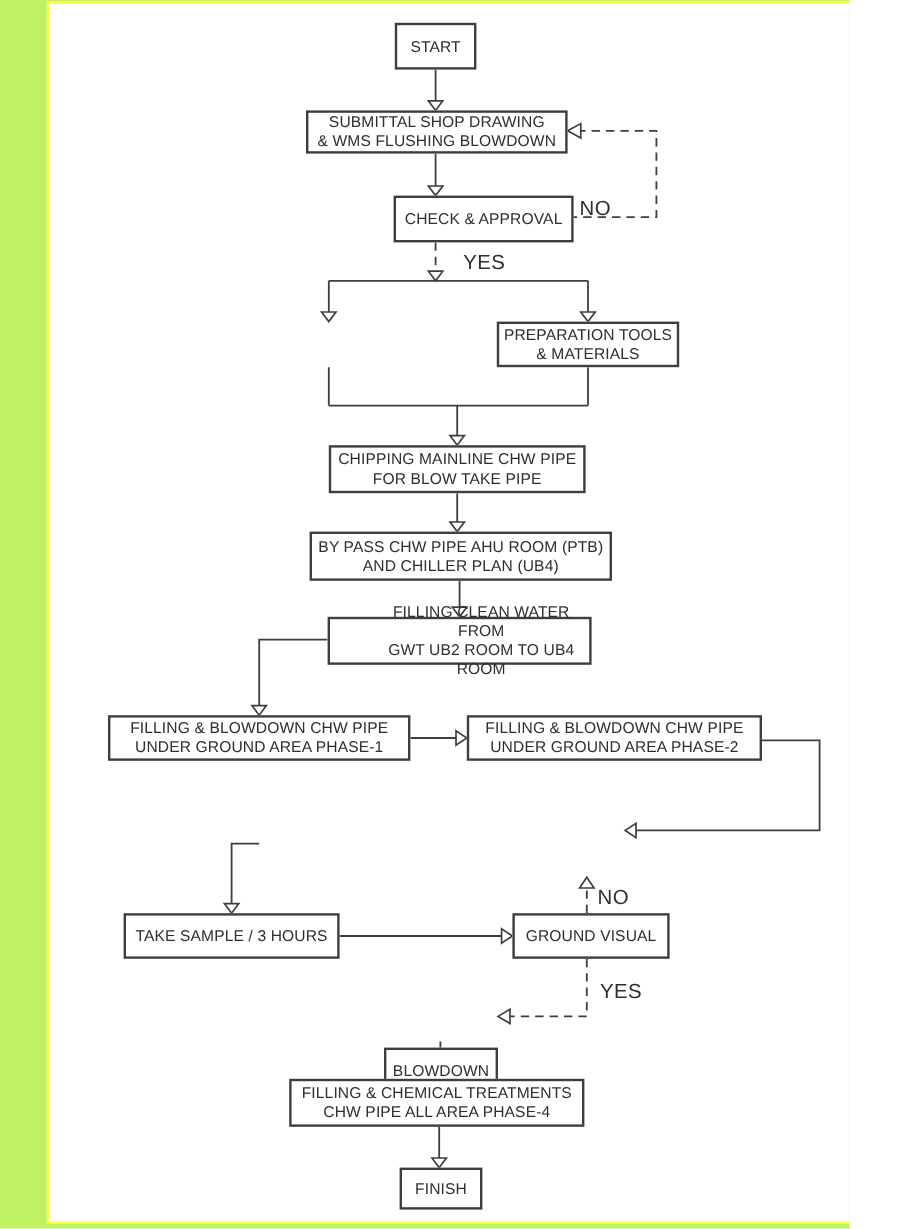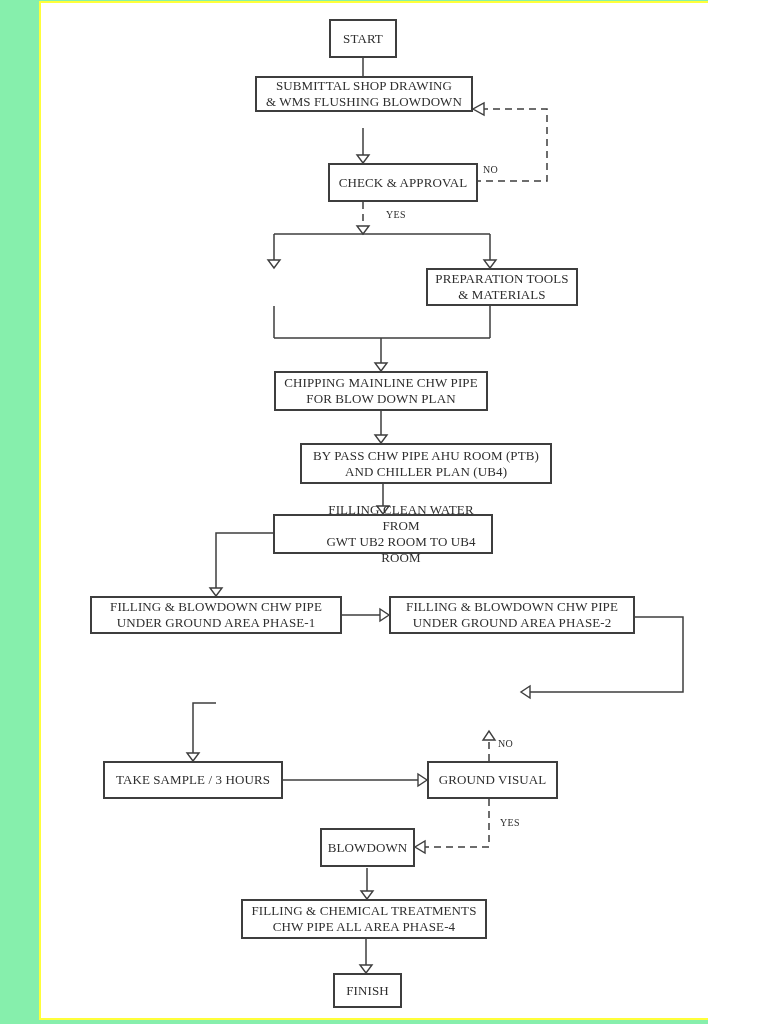--- a/index.html
+++ b/index.html
@@ -1,51 +1,51 @@
 <!DOCTYPE html>
 <html><head>
 <meta charset="utf-8">
 <style>
   html,body { margin:0; padding:0; background:#ffffff; }
   #screen {
-    position:relative; width:708px; height:1024px; background:#86efac;
-    font-family:Liberation Serif, serif; overflow:hidden;
+    position:relative; width:708px; height:1024px; background:#bef264;
+    font-family:Liberation Sans, sans-serif; overflow:hidden;
   }
   #page-frame {
     position:absolute; left:39px; top:1px; width:690px; height:1019px;
     box-sizing:border-box; border:2px solid #ffff3a; background:#ffffff;
   }
   #connector-layer { position:absolute; left:0; top:0; width:768px; height:1024px; }
   .edge-solid  { stroke:#3e3e3e; stroke-width:1.5; fill:none; }
   .edge-dashed { stroke:#3e3e3e; stroke-width:1.5; fill:none; stroke-dasharray:7 5; }
   .arrowhead   { fill:#ffffff; stroke:#3e3e3e; stroke-width:1.4; }
   .node {
     position:absolute; box-sizing:border-box; border:2px solid #3e3e3e;
     background:#ffffff; display:flex; align-items:center; justify-content:center;
     text-align:center; font-size:13px; line-height:16px; color:#2e2e2e;
     white-space:pre-line; letter-spacing:0.1px;
   }
   .edge-label {
-    position:absolute; font-size:10px; color:#2e2e2e; letter-spacing:0.3px;
+    position:absolute; font-size:17px; color:#2e2e2e; letter-spacing:0.3px;
   }
   
   #n-start          { left:329px; top:19px;  width:68px;  height:39px; }
-  #n-submittal      { left:255px; top:76px;  width:218px; height:36px; }
+  #n-submittal      { left:255px; top:92px;  width:218px; height:36px; }
   #n-check          { left:288px; top:163px; width:150px; height:39px;margin-left:40px; }
   #n-prep-material  { left:199px; top:268px; width:151px; height:38px; }
-  #n-prep-tools     { left:414px; top:268px; width:152px; height:38px;margin-left:12px; }
+  #n-prep-tools     { left:414px; top:268px; width:152px; height:38px; }
   #n-chipping       { left:274px; top:371px; width:214px; height:40px; }
-  #n-bypass         { left:258px; top:443px; width:252px; height:41px;margin-left:42px; }
+  #n-bypass         { left:258px; top:443px; width:252px; height:41px; }
   #n-filling-clean  { left:273px; top:514px; width:220px; height:40px;padding-left:36px; }
   #n-phase1         { left:90px;  top:596px; width:252px; height:38px; }
   #n-phase2         { left:389px; top:596px; width:246px; height:38px; }
   #n-phase3         { left:216px; top:676px; width:304px; height:55px; }
   #n-take-sample    { left:103px; top:761px; width:180px; height:38px; }
   #n-checked-visual { left:427px; top:761px; width:131px; height:38px; }
-  #n-blowdown       { left:320px; top:828px; width:95px;  height:39px; }
+  #n-blowdown       { left:320px; top:873px; width:95px;  height:39px; }
   #n-phase4         { left:241px; top:899px; width:246px; height:40px;text-align:center; }
   #n-finish         { left:333px; top:973px; width:69px;  height:35px;text-align:right; }
   
   #lbl-yes-top    { left:386px; top:209px; }
   #lbl-no-top     { left:483px; top:164px; }
   #lbl-no-bottom  { left:498px; top:738px; }
   #lbl-yes-bottom { left:500px; top:817px; }
 </style>
 </head>
 <body>
@@ -136,21 +136,21 @@
     </g>
   </svg>
 
   <div class="node" id="n-start">START</div>
   <div class="node" id="n-submittal">SUBMITTAL SHOP DRAWING
 &amp; WMS FLUSHING BLOWDOWN</div>
   <div class="node" id="n-check">CHECK &amp; APPROVAL</div>
   <div class="node" id="n-prep-tools">PREPARATION TOOLS
 &amp; MATERIALS</div>
   <div class="node" id="n-chipping">CHIPPING MAINLINE CHW PIPE
-FOR BLOW DOWN PLAN</div>
+FOR BLOW TAKE PIPE</div>
   <div class="node" id="n-bypass">BY PASS CHW PIPE AHU ROOM (PTB)
 AND CHILLER PLAN (UB4)</div>
   <div class="node" id="n-filling-clean">FILLING CLEAN WATER FROM
 GWT UB2 ROOM TO UB4 ROOM</div>
   <div class="node" id="n-phase1">FILLING &amp; BLOWDOWN CHW PIPE
 UNDER GROUND AREA PHASE-1</div>
   <div class="node" id="n-phase2">FILLING &amp; BLOWDOWN CHW PIPE
 UNDER GROUND AREA PHASE-2</div>
   <div class="node" id="n-take-sample">TAKE SAMPLE / 3 HOURS</div>
   <div class="node" id="n-checked-visual">GROUND VISUAL</div>

